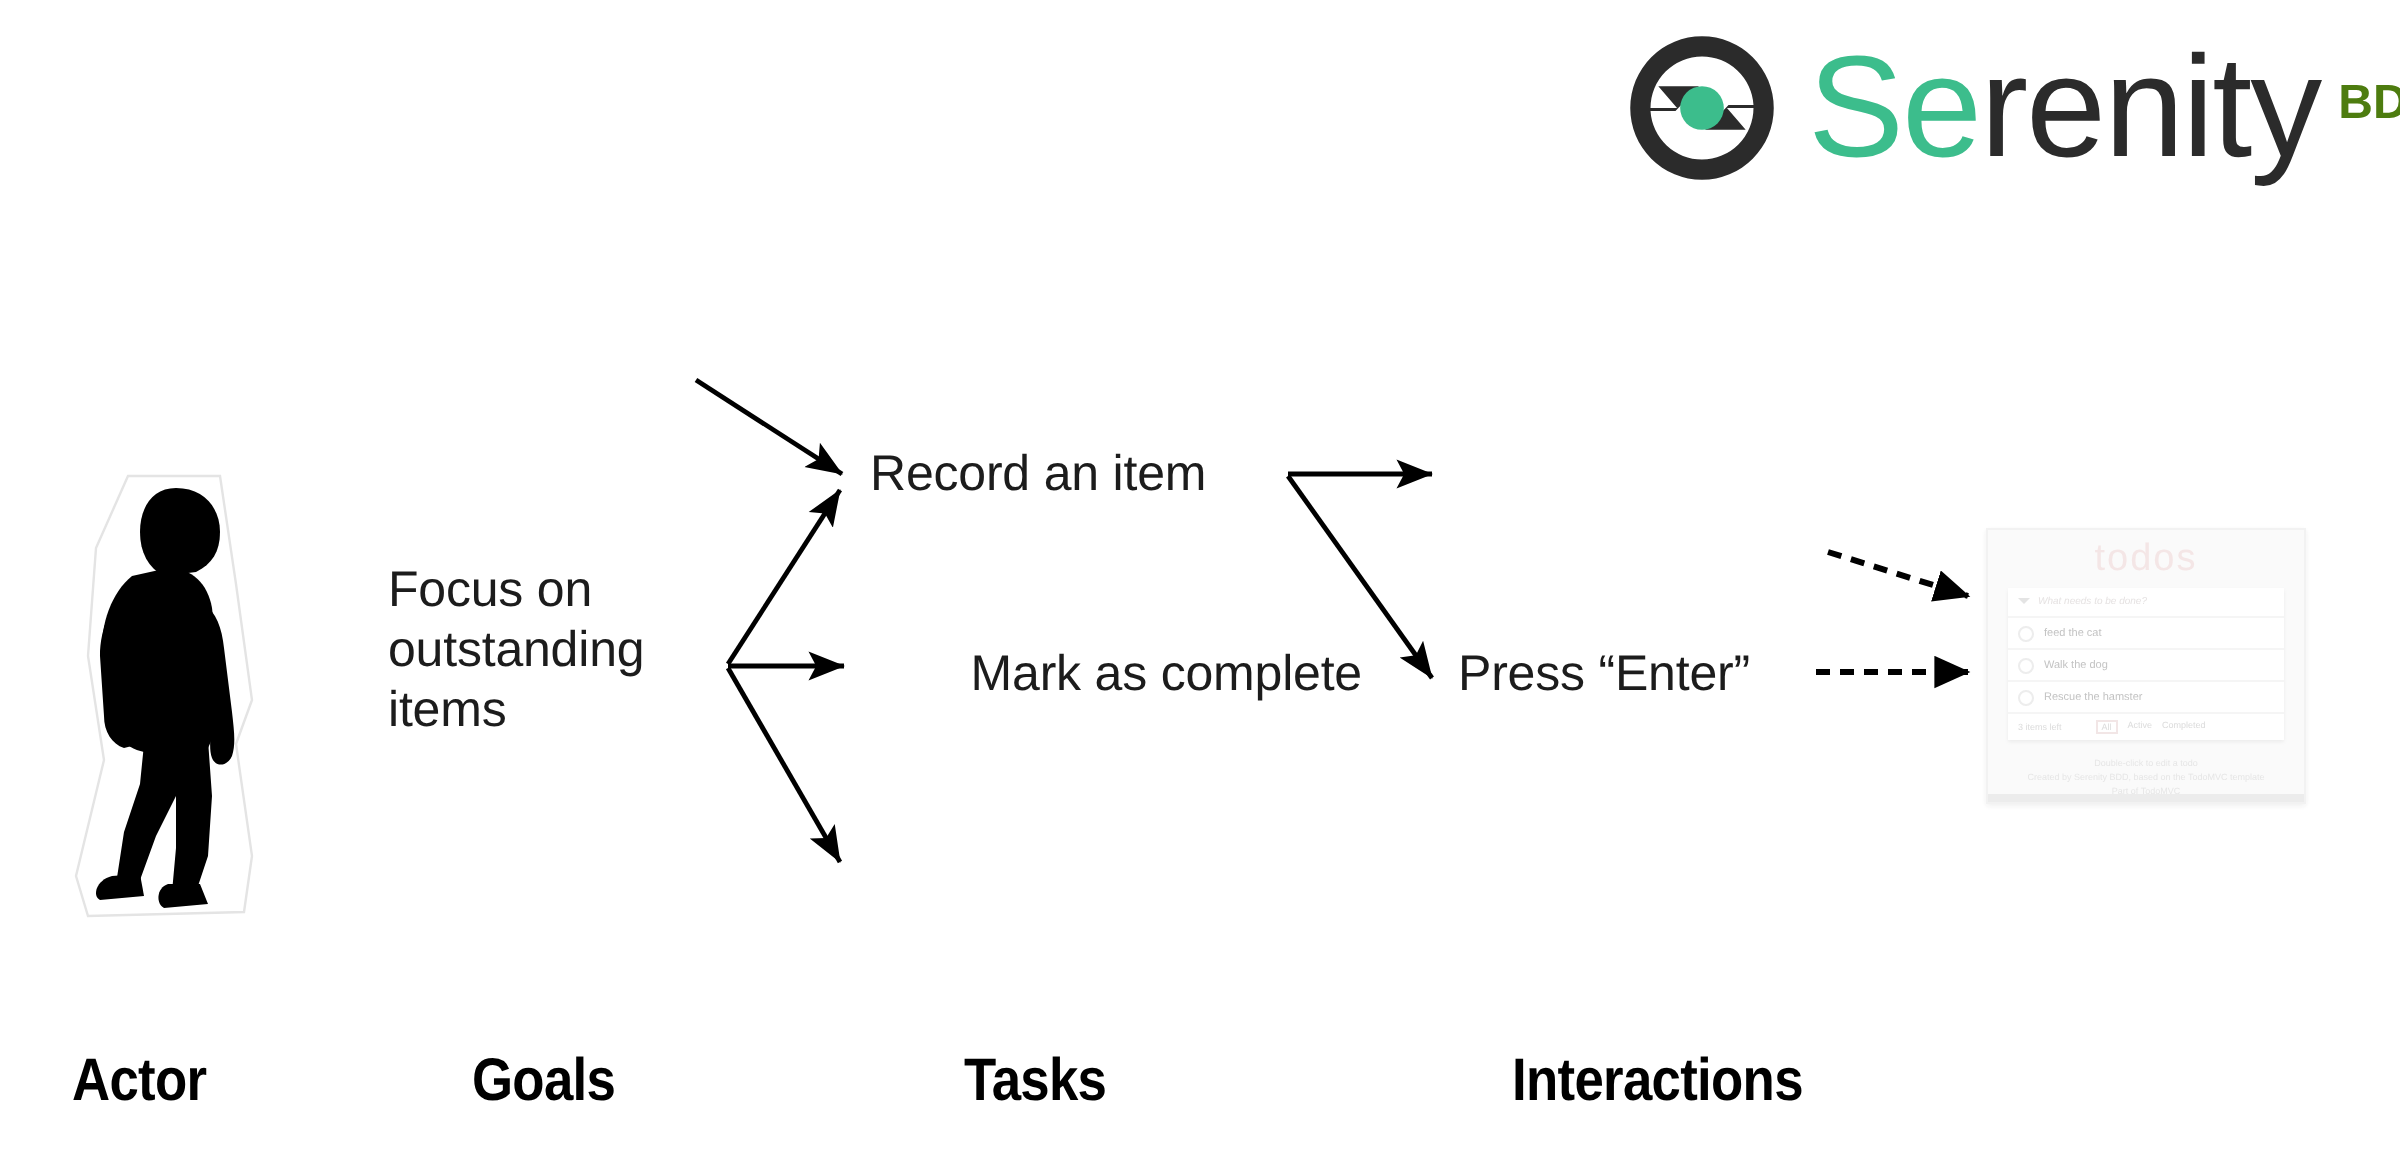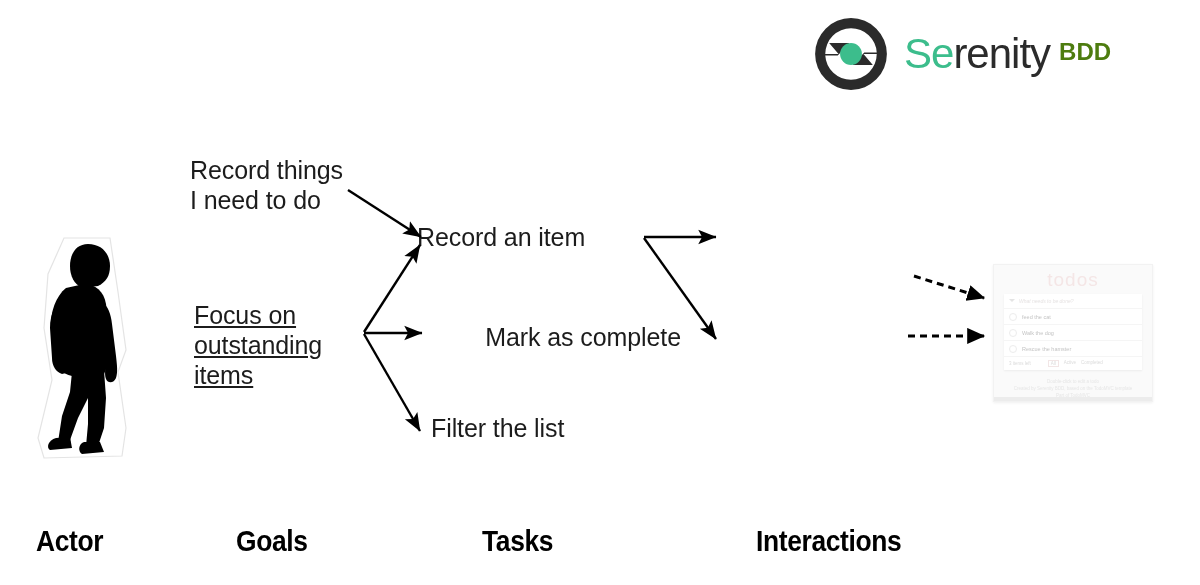--- a/index.html
+++ b/index.html
@@ -12,21 +12,21 @@
     position: relative;
     overflow: hidden;
     font-family: "Liberation Sans", sans-serif;
     color: #1b1b1b;
   }
   .stage { position: absolute; inset: 0; }
 
   
   #logo { position: absolute; left: 812px; top: 16px; width: 340px; height: 76px; display: flex; align-items: center; }
   #logo-mark { width: 78px; height: 78px; flex: 0 0 78px; }
-  #logo-word { margin-left: 14px; font-size: 42px; font-weight: 400; letter-spacing: -1px; line-height: 1; white-space: nowrap; }
+  #logo-word { margin-left: 14px; font-size: 72px; font-weight: 400; letter-spacing: -1px; line-height: 1; white-space: nowrap; }
   .word-se { color: #3cbd8c; }
   .word-rest { color: #2b2b2b; }
   #logo-bdd { margin-left: 9px; align-self: flex-start; margin-top: 22px; font-size: 24px; font-weight: 700; color: #4d7c0f; letter-spacing: 0px; }
 
   
   .node {
     position: absolute;
     font-size: 25px;
     font-weight: 400;
     line-height: 30px;
@@ -142,30 +142,28 @@
     <path d="M76 70 C82 74 85 82 86 92 L90 124 C91 133 92 140 90 146 C88 151 82 152 80 147
              C78 142 80 134 79 126 L74 96 Z" fill="#000"></path>
 
     <path d="M46 140 L78 138 L80 166 L78 196 L72 214 L60 214 L62 192 L62 166 L52 186 L44 208
              L32 210 L36 184 L44 160 Z" fill="#000"></path>
 
     <path d="M30 206 L44 205 L46 216 L24 218 C20 216 22 208 30 206 Z" fill="#000"></path>
     <path d="M58 210 L74 210 L78 220 L56 222 C52 220 52 212 58 210 Z" fill="#000"></path>
   </svg>
 
-  <div class="node" id="goal-record" style="left:190px; top:155px; width:230px;">Record things
-I need to do</div>
-  <div class="node" id="goal-focus" style="left:194px; top:300px; width:170px;text-decoration:underline;">Focus on
+  <div class="node" id="goal-focus" style="left:194px; top:280px; width:170px;">Focus on
 outstanding
 items</div>
 
-  <div class="node" id="task-record" style="left:417px; top:222px; width:230px;">Record an item</div>
+  <div class="node" id="task-record" style="left:435px; top:222px; width:230px;">Record an item</div>
   <div class="node" id="task-complete" style="left:431px; top:322px; width:250px;text-align:right;">Mark as complete</div>
-  <div class="node" id="task-filter" style="left:431px; top:413px; width:230px;">Filter the list</div>
-
+
+  <div class="node" id="interaction-enter" style="left:729px; top:322px; width:230px;">Press “Enter”</div>
 
   <svg id="arrows" viewBox="0 0 1200 585">
     <defs>
       <marker id="ah" markerWidth="9" markerHeight="9" refX="7.4" refY="3.2" orient="auto" markerUnits="strokeWidth">
         <path d="M0,0.2 L7.6,3.2 L0,6.2 L1.6,3.2 Z" fill="#000"></path>
       </marker>
       <marker id="ahd" markerWidth="8" markerHeight="8" refX="5.6" refY="2.7" orient="auto" markerUnits="strokeWidth">
         <path d="M0,0 L6,2.7 L0,5.4 Z" fill="#000"></path>
       </marker>
     </defs>

